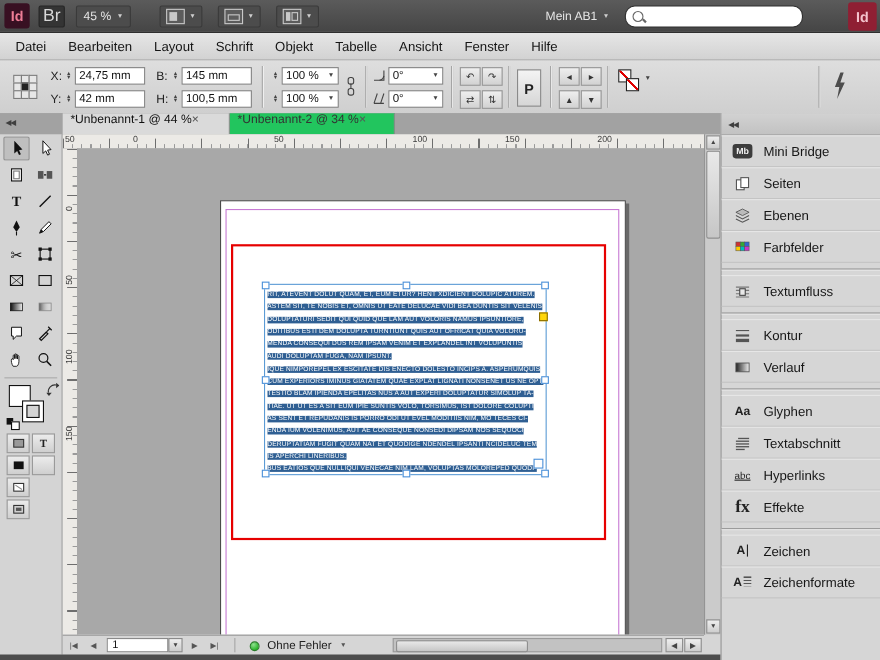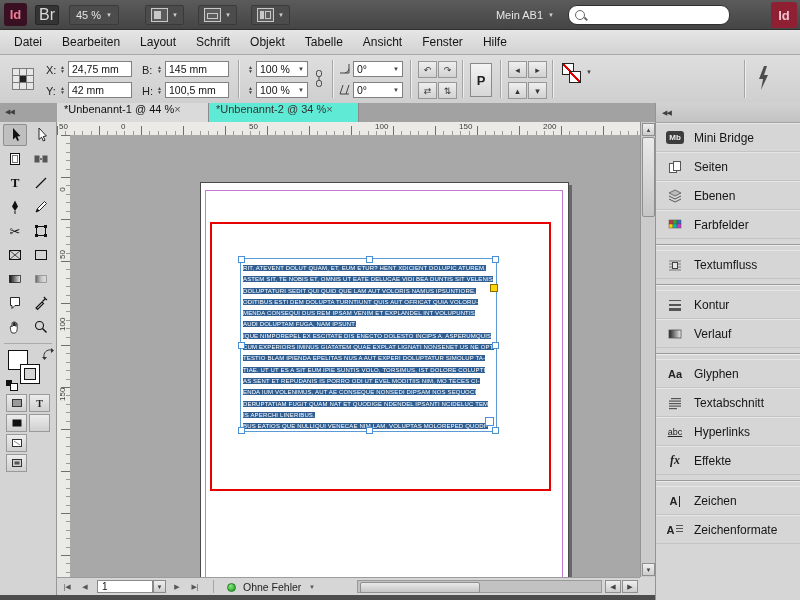--- a/index.html
+++ b/index.html
@@ -61,21 +61,21 @@
   #pbtn{position:absolute;left:470px;top:8px;width:20px;height:32px;border:1px solid #8a8a8a;
         background:linear-gradient(#f4f4f4,#d6d6d6);font-weight:bold;font-size:13px;color:#222;
         display:flex;align-items:center;justify-content:center}
 
   
   #tabstrip{left:0;top:103px;width:800px;height:19px;background:#a2a2a2;border-bottom:1px solid #8b8b8b}
   .collapse{position:absolute;top:5px;font-size:7px;color:#3f3f3f;letter-spacing:-1px}
   .tab{position:absolute;top:0;height:19px;display:flex;align-items:flex-start;gap:0;padding:0 7px;
        box-sizing:border-box;font-size:11px;border-right:1px solid #8b8b8b}
   .tab.active{background:#dadada;color:#111}
-  .tab.inactive{background:#5eead4;color:#333}
+  .tab.inactive{background:#22c55e;color:#333}
   .tabclose{font-size:11px;color:#555}
 
   
   #toolpanel{left:0;top:122px;width:57px;height:473px;background:#d4d4d4;border-right:1px solid #979797;box-sizing:border-box}
   .trow{display:flex;justify-content:center;gap:2px;margin-top:2px}
   .tool{width:24px;height:22px;display:flex;align-items:center;justify-content:center;border-radius:2px}
   .tool.active{background:#bfbfbf;box-shadow:inset 0 0 0 1px #8f8f8f}
   .tglyph{font-size:13px;color:#111;font-family:"Liberation Serif",serif;font-weight:bold}
   .sglyph{font-size:13px;color:#111}
   .tpdivider{height:1px;background:#aaa;margin:5px 4px 4px}
@@ -145,21 +145,21 @@
   #bottomstrip{left:0;top:595px;width:800px;height:5px;background:#4d4d4d}
 
   
   #rightdock{left:655px;top:103px;width:145px;height:497px;background:#d6d6d6;border-left:1px solid #949494;box-sizing:border-box}
   #dockheader{height:19px;background:linear-gradient(#d2d2d2,#c2c2c2);border-bottom:1px solid #a3a3a3;
               display:flex;align-items:center;padding-left:6px}
   .pbtn{height:27px;display:flex;align-items:center;gap:9px;padding-left:9px;border-top:1px solid #e6e6e6;
         border-bottom:1px solid #c4c4c4}
   .picon{width:20px;height:18px;display:flex;align-items:center;justify-content:center;flex:0 0 20px}
   .ictext{font-weight:bold;color:#222;font-size:11px}
-  .ictext.fx{font-style:italic;font-family:"Liberation Serif",serif;font-size:12px}
+  .ictext.fx{font-family:"Liberation Serif",serif;font-size:16px}
   .ictext.abc{font-size:9px;text-decoration:underline;font-weight:normal}
   .ictext.mb{background:#3c3c3c;color:#eee;font-size:8px;border-radius:3px;padding:2px 3px}
   .ictext.charbar::after{content:"";display:inline-block;width:1px;height:11px;background:#222;margin-left:2px;vertical-align:-2px}
   .ictext.charlines::after{content:"";display:inline-block;width:7px;height:9px;margin-left:2px;
       background:repeating-linear-gradient(to bottom,#555 0 1px,transparent 1px 3px)}
   .plabel{font-size:12px;color:#161616}
   .psep{height:11px;position:relative}
   .psep::after{content:"";position:absolute;left:0;right:0;top:5px;height:1px;background:#9b9b9b;box-shadow:0 1px 0 #ececec}
 </style>
 </head>

